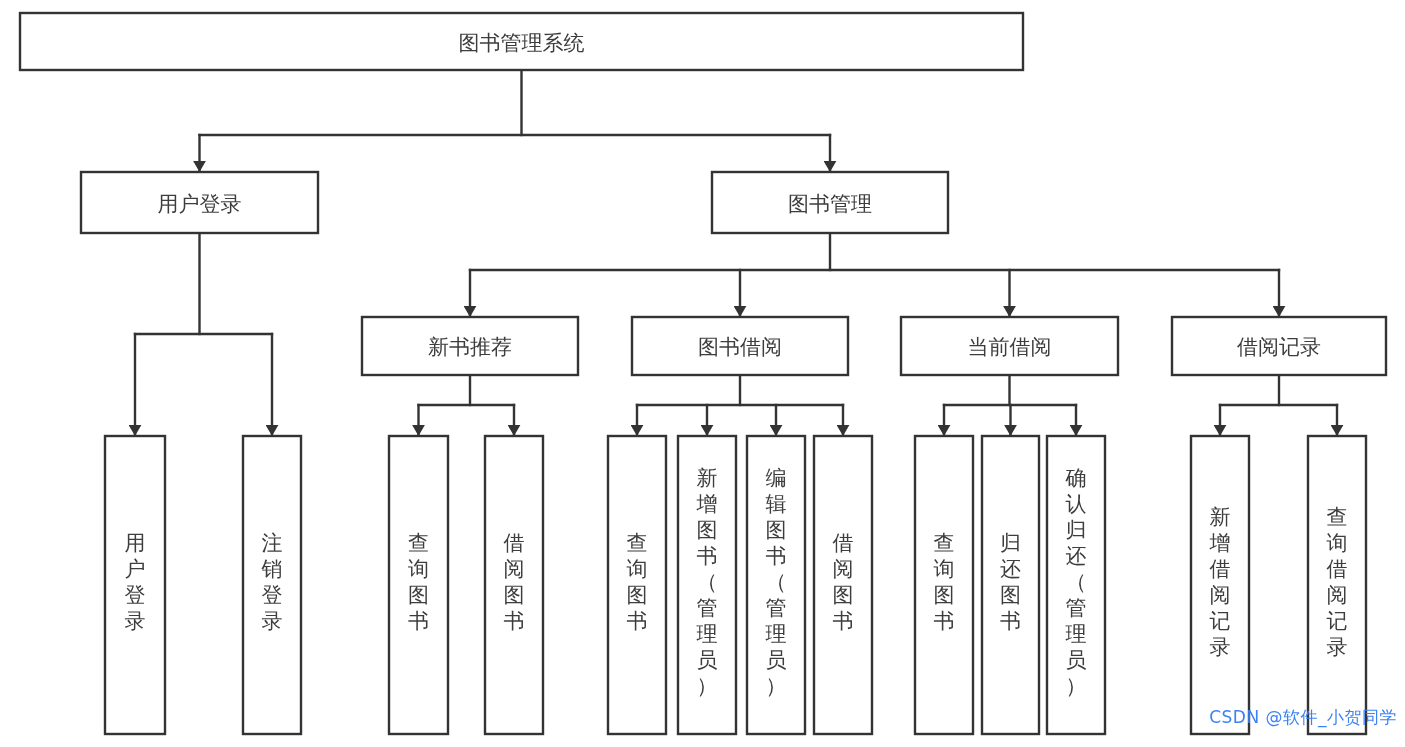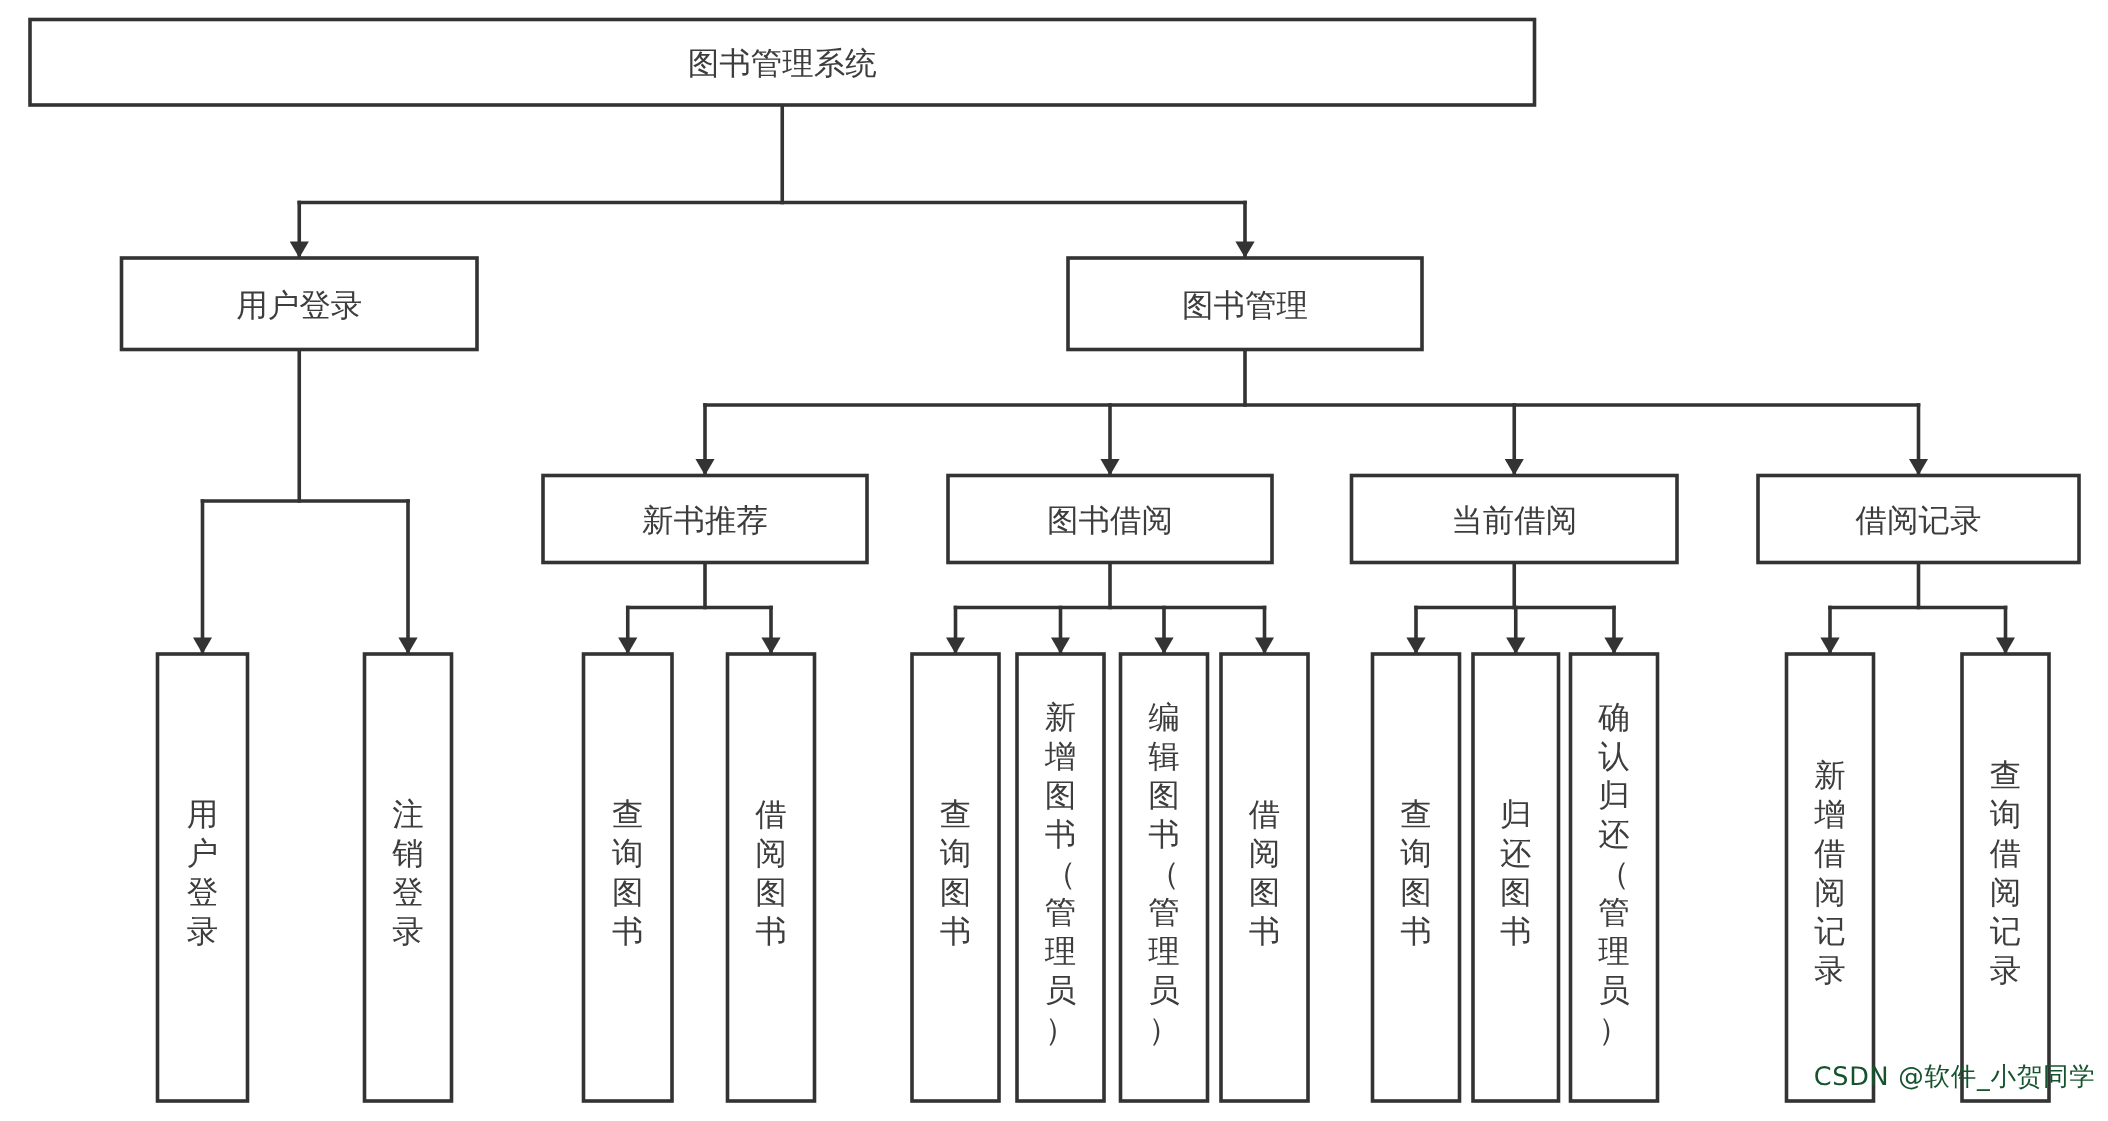--- a/index.html
+++ b/index.html
@@ -54,21 +54,21 @@
     font-size: 21px;
     fill: #3d3d3d;
     text-anchor: middle;
   }
   .watermark {
     position: absolute;
     right: 8px;
     bottom: 4px;
     font-family: "DejaVu Sans", sans-serif;
     font-size: 17px;
-    color: #14532d;
+    color: #3b82f6;
     white-space: nowrap;
     letter-spacing: 0.5px;
   }
 </style>
 </head>
 <body>
 
 <div id="diagram-root">
 
   <svg id="flow" viewBox="0 0 1405 747" xmlns="http://www.w3.org/2000/svg">

